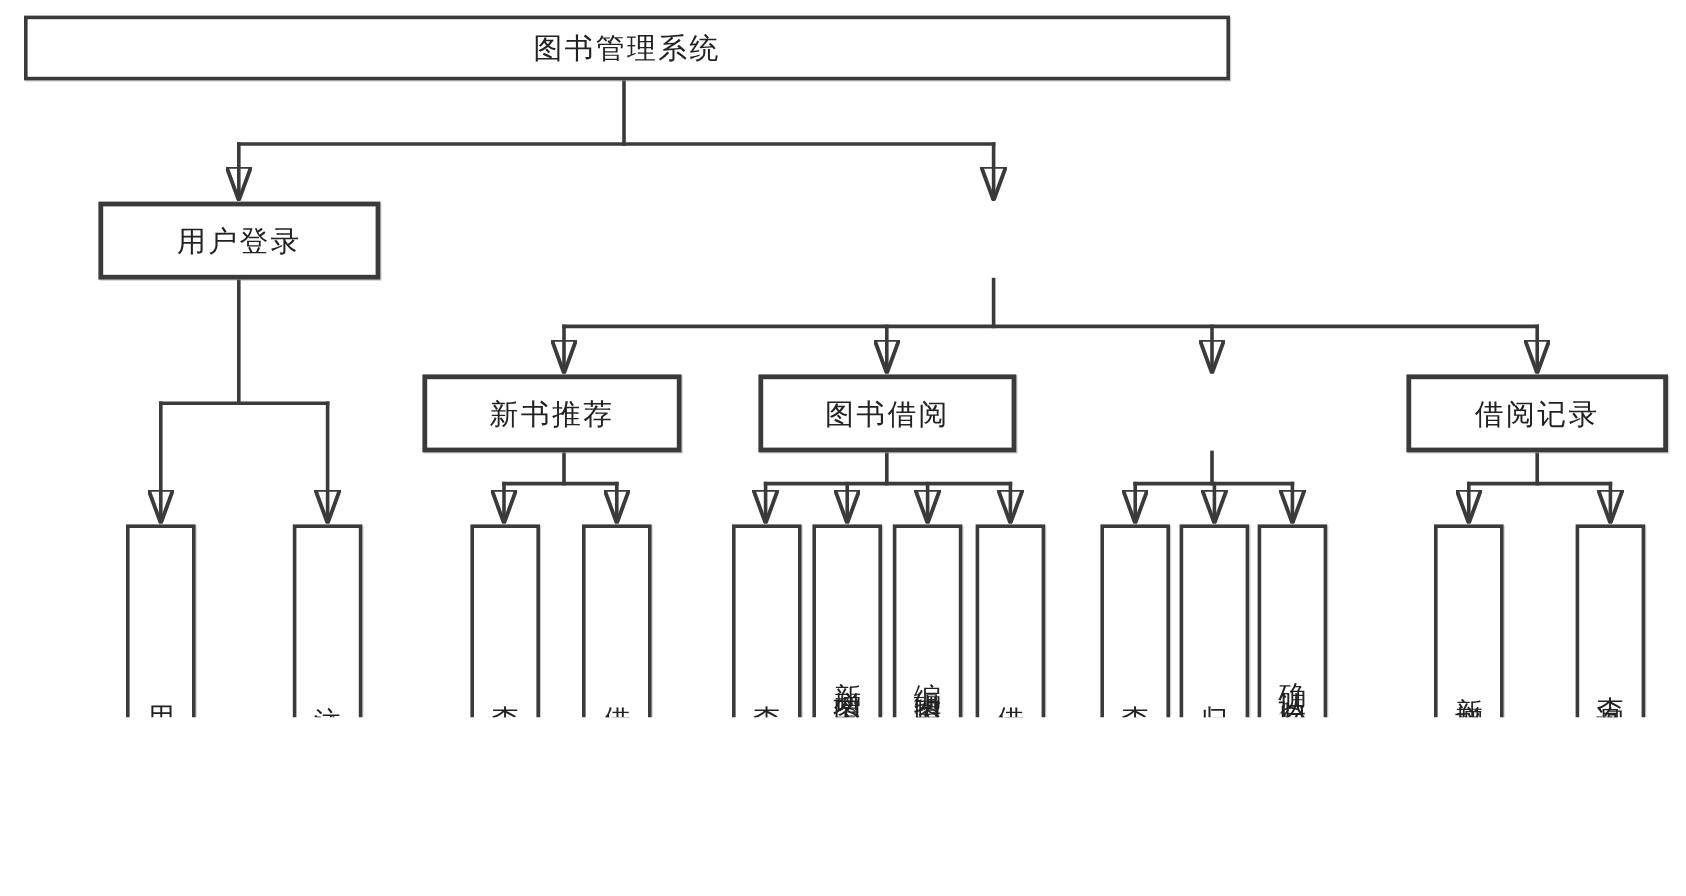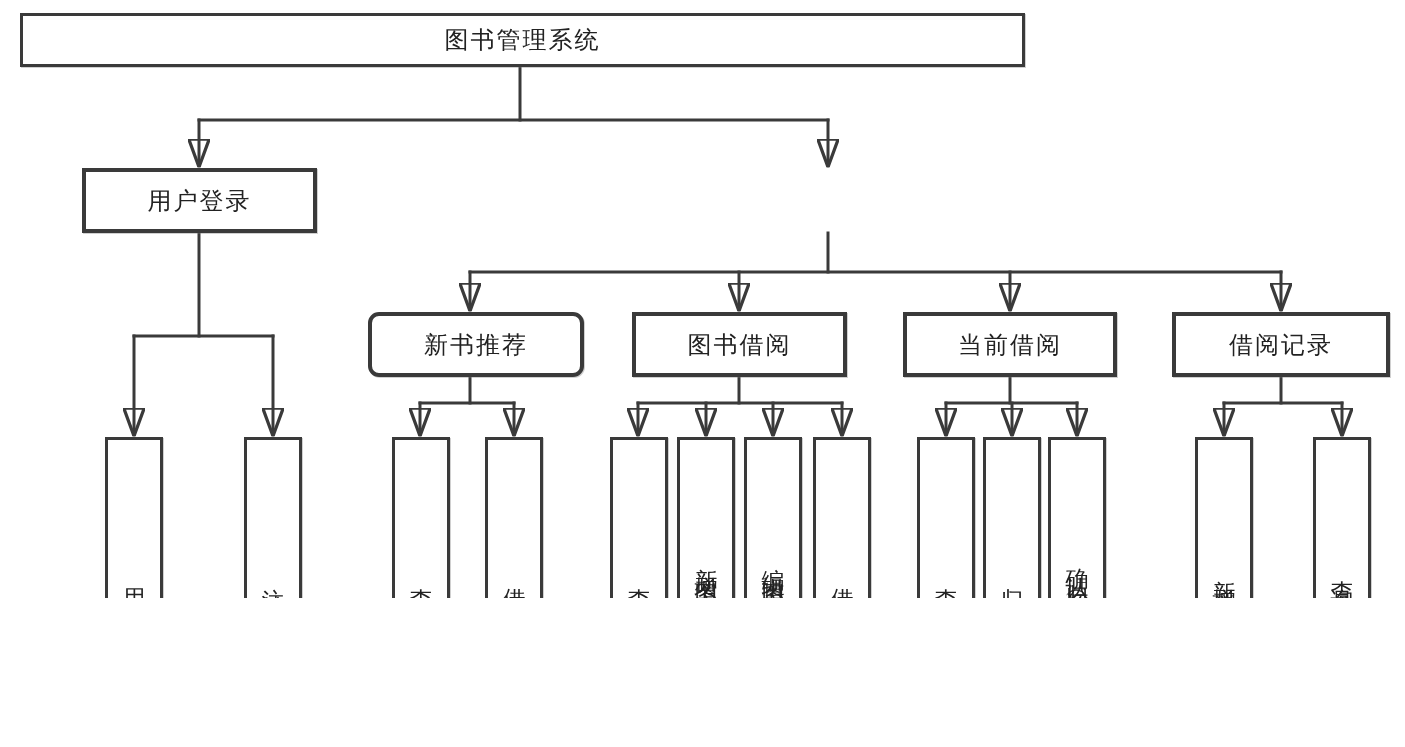--- a/index.html
+++ b/index.html
@@ -99,28 +99,25 @@
   </svg>
 
   <div class="node" style="left:20px;top:13px;width:1005px;height:54px;">
     <span>图书管理系统</span>
   </div>
 
   <div class="node lvl23" style="left:82px;top:168px;width:235px;height:65px;">
     <span>用户登录</span>
   </div>
 
-  <div class="node lvl23" style="left:368px;top:312px;width:216px;height:65px;border-radius:11px;">
+  <div class="node lvl23" style="left:352px;top:312px;width:216px;height:65px;">
     <span>新书推荐</span>
   </div>
   <div class="node lvl23" style="left:632px;top:312px;width:215px;height:65px;justify-content:center;">
     <span>图书借阅</span>
-  </div>
-  <div class="node lvl23" style="left:903px;top:312px;width:214px;height:65px;">
-    <span>当前借阅</span>
   </div>
   <div class="node lvl23" style="left:1172px;top:312px;width:218px;height:65px;">
     <span>借阅记录</span>
   </div>
 
   <div class="node vbox" style="left:105px;top:437px;width:58px;height:298px;">
     <span class="vtext">用户登录</span>
   </div>
   <div class="node vbox" style="left:244px;top:437px;width:58px;height:298px;">
     <span class="vtext">注销登录</span>

